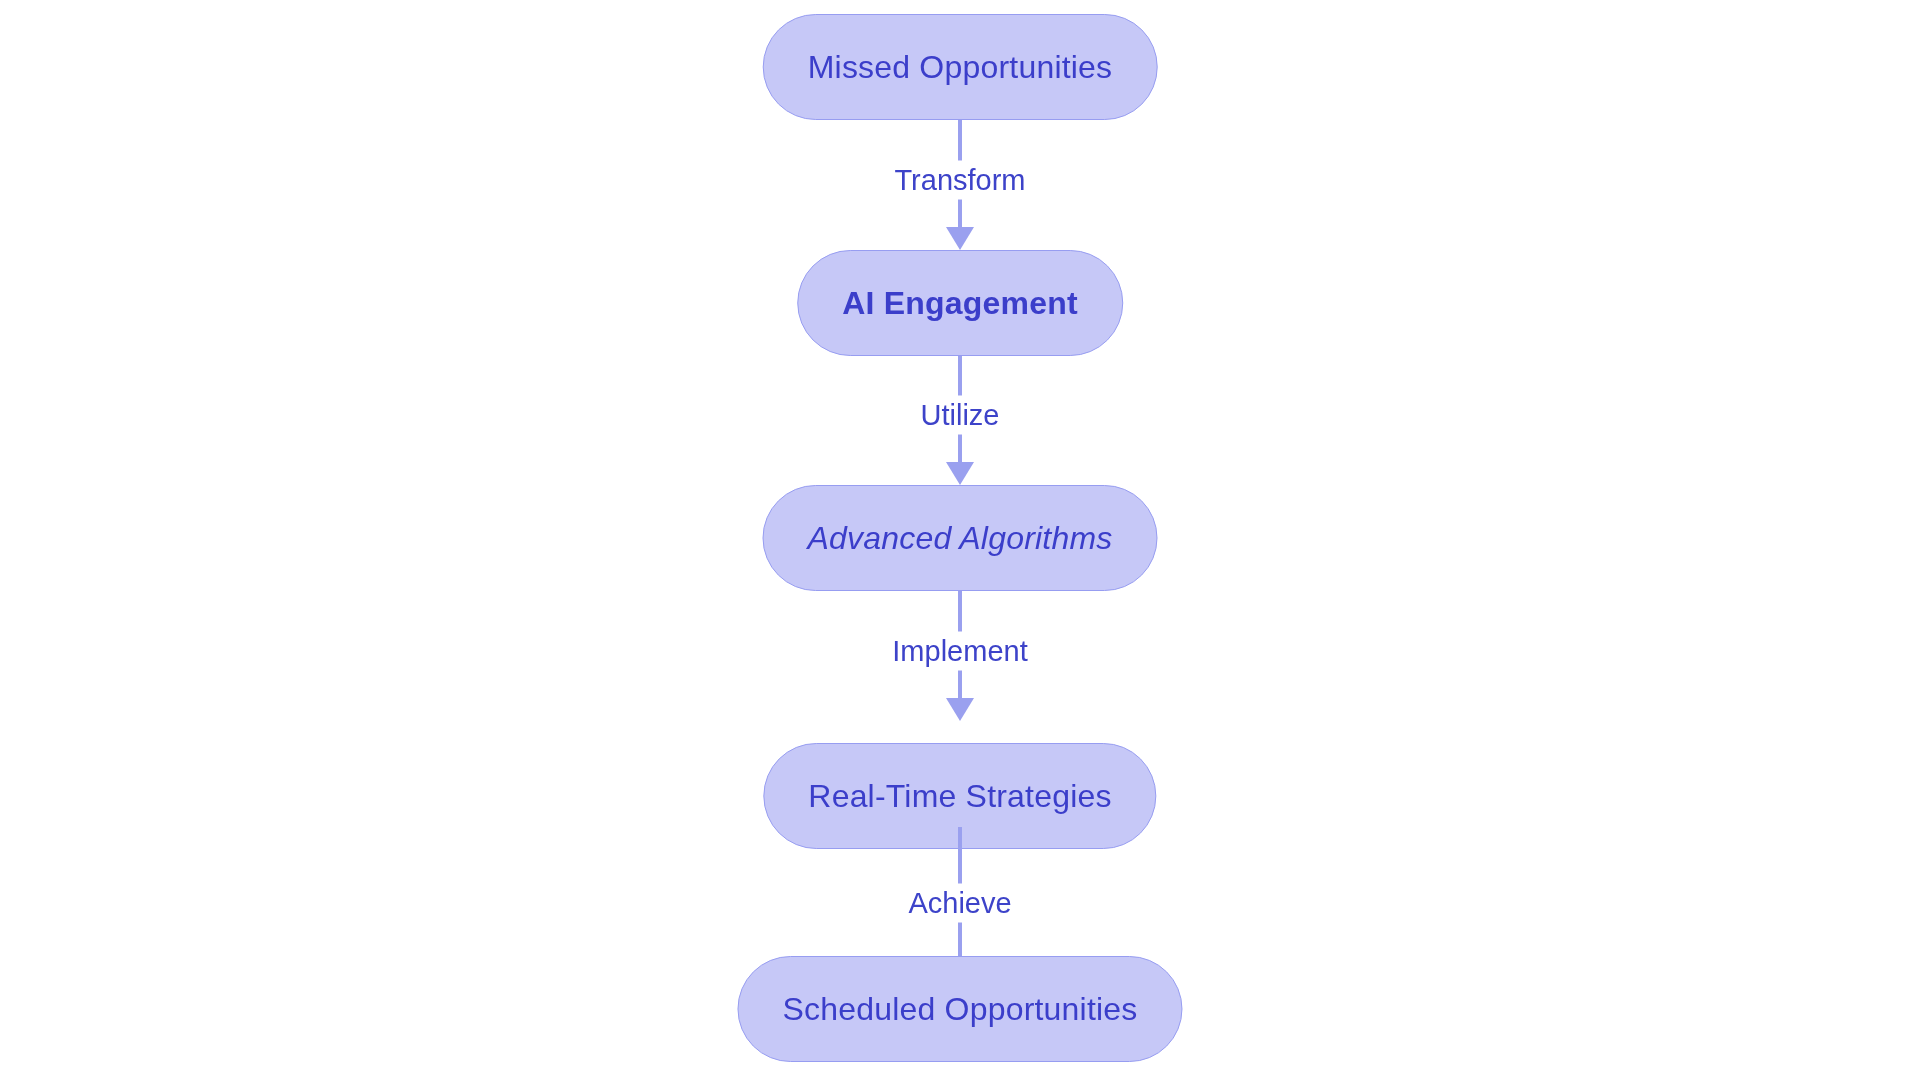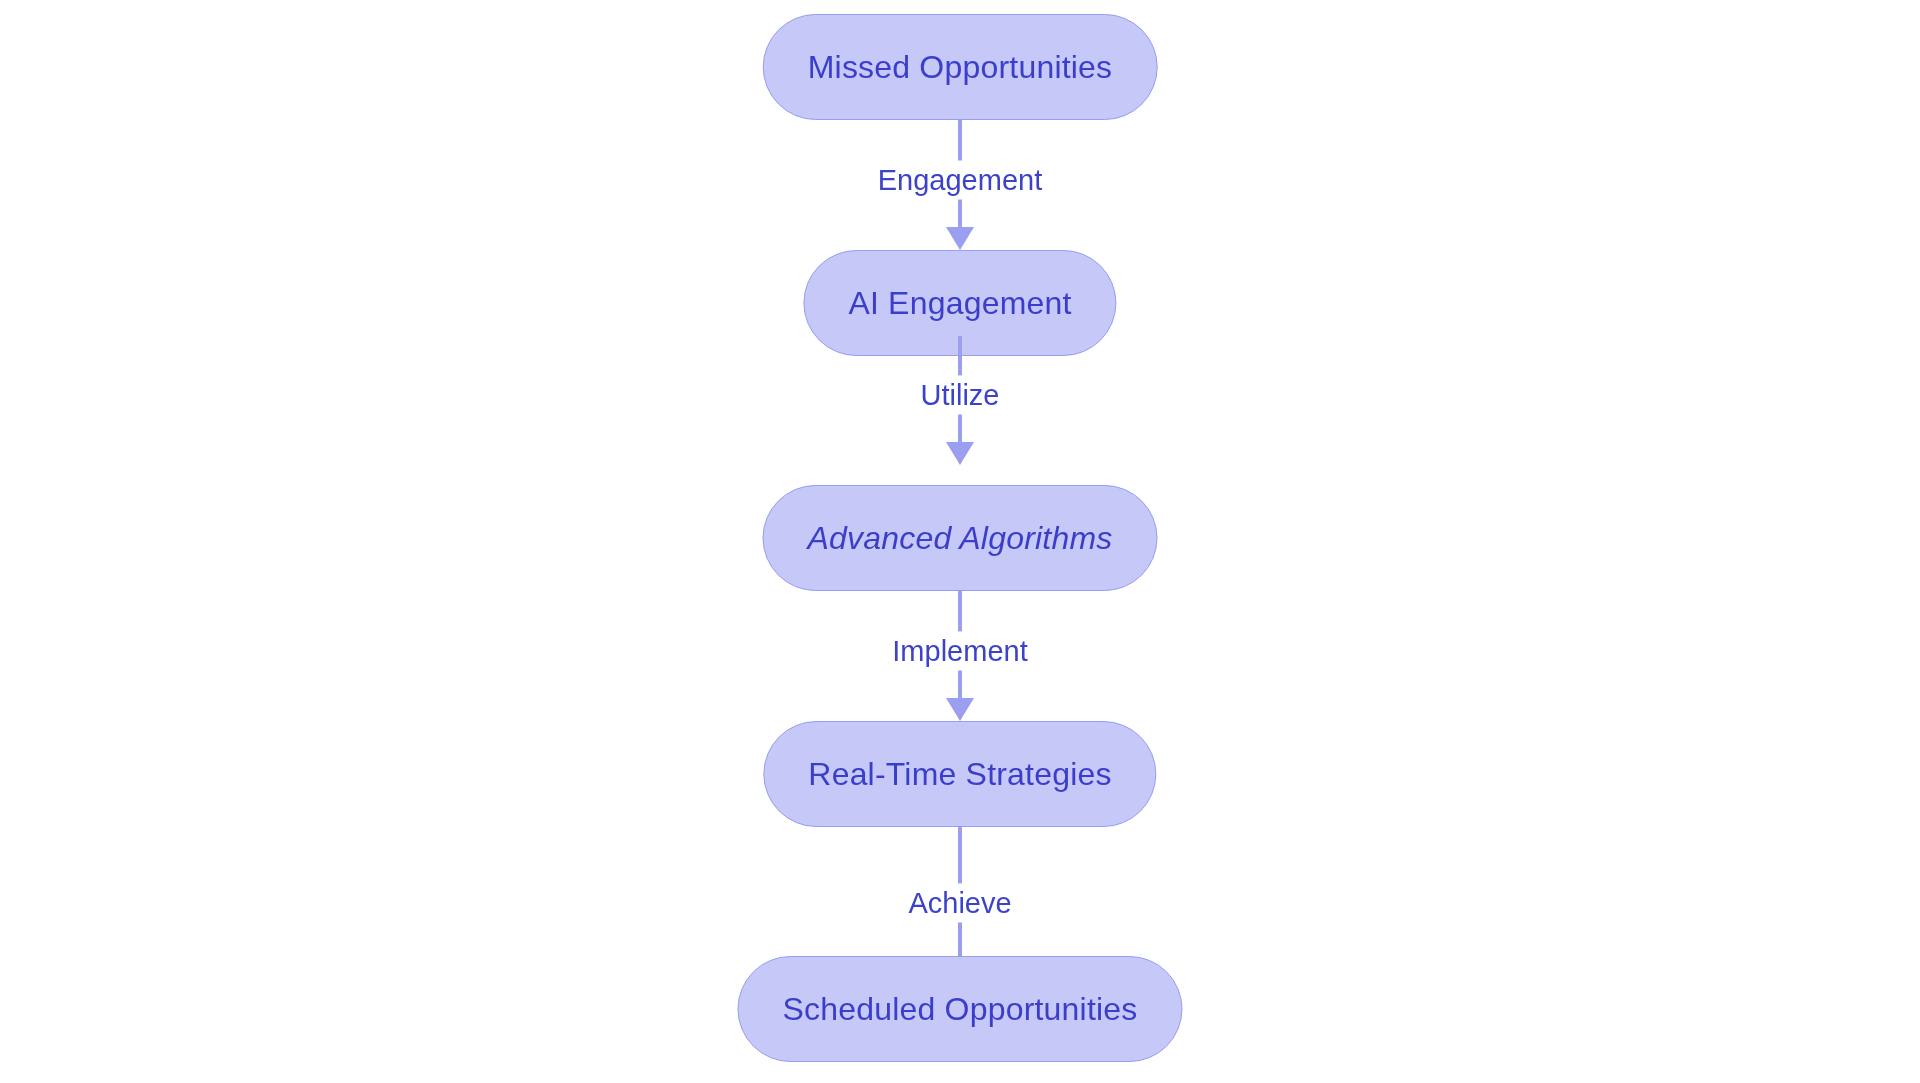--- a/index.html
+++ b/index.html
@@ -33,33 +33,33 @@
     display:flex;
     align-items:center;
     justify-content:center;
     color:var(--node-text);
     font-size:32px;
     font-weight:500;
     letter-spacing:0.2px;
     white-space:nowrap;
   }
   .n1{top:14px;}
-  .n2{top:250px;}
+  .n2{top:250px;font-weight:bold;}
   .n3{top:485px;font-style:italic;}
-  .n4{top:721px;}
+  .n4{top:743px;}
   .n5{top:956px;}
 
   .connector{
     position:absolute;
     left:50%;
     transform:translateX(-50%);
     width:300px;
   }
   .c1{top:120px;height:130px;}
-  .c2{top:336px;height:129px;}
+  .c2{top:356px;height:129px;}
   .c3{top:591px;height:130px;text-align:right;}
   .c4{top:827px;height:165px;}
 
   .connector .line{
     position:absolute;
     left:calc(50% - 1.75px);
     top:0;
     bottom:16px;
     width:3.5px;
     background:var(--edge);
@@ -92,21 +92,21 @@
 
 <div class="canvas">
 
   <div class="flow-node n1">
     <span>Missed Opportunities</span>
   </div>
 
   <div class="connector c1">
     <div class="line"></div>
     <div class="arrowhead"></div>
-    <span class="edge-label">Engagement</span>
+    <span class="edge-label">Transform</span>
   </div>
 
   <div class="flow-node n2">
     <span>AI Engagement</span>
   </div>
 
   <div class="connector c2">
     <div class="line"></div>
     <div class="arrowhead"></div>
     <span class="edge-label">Utilize</span>

